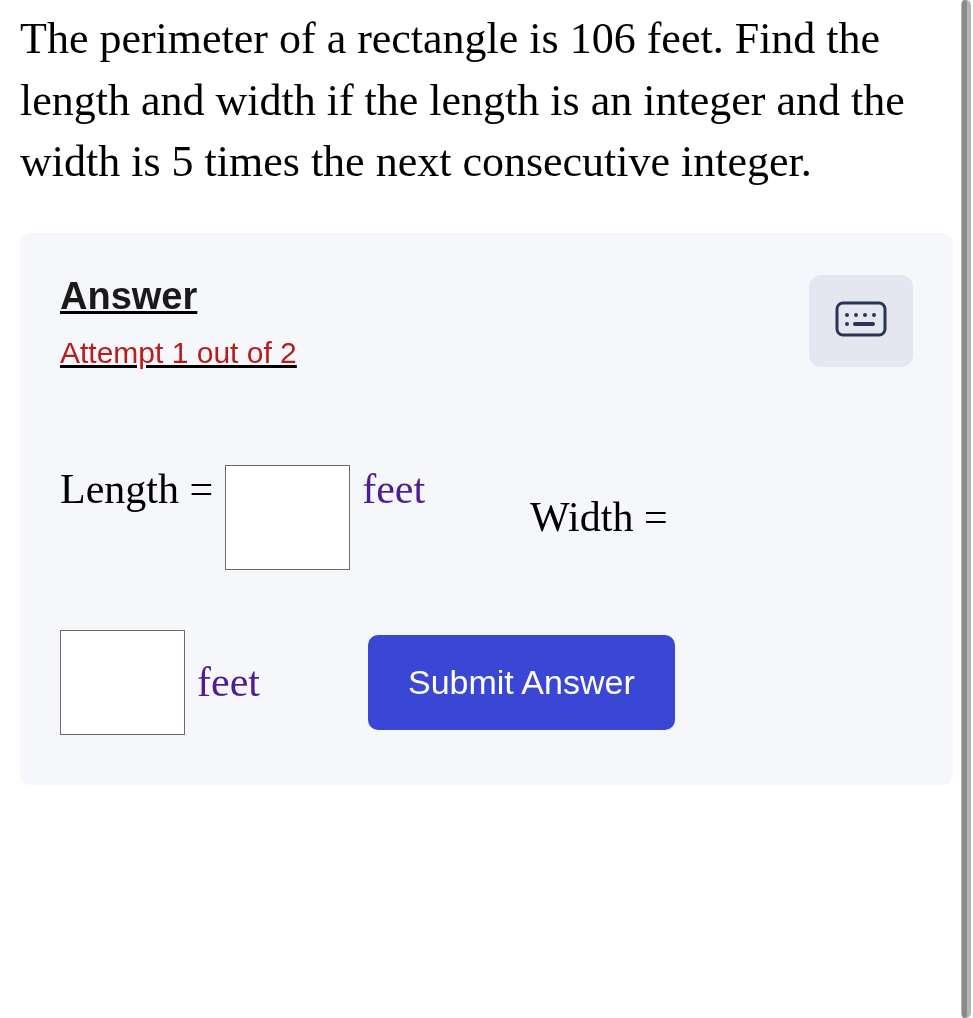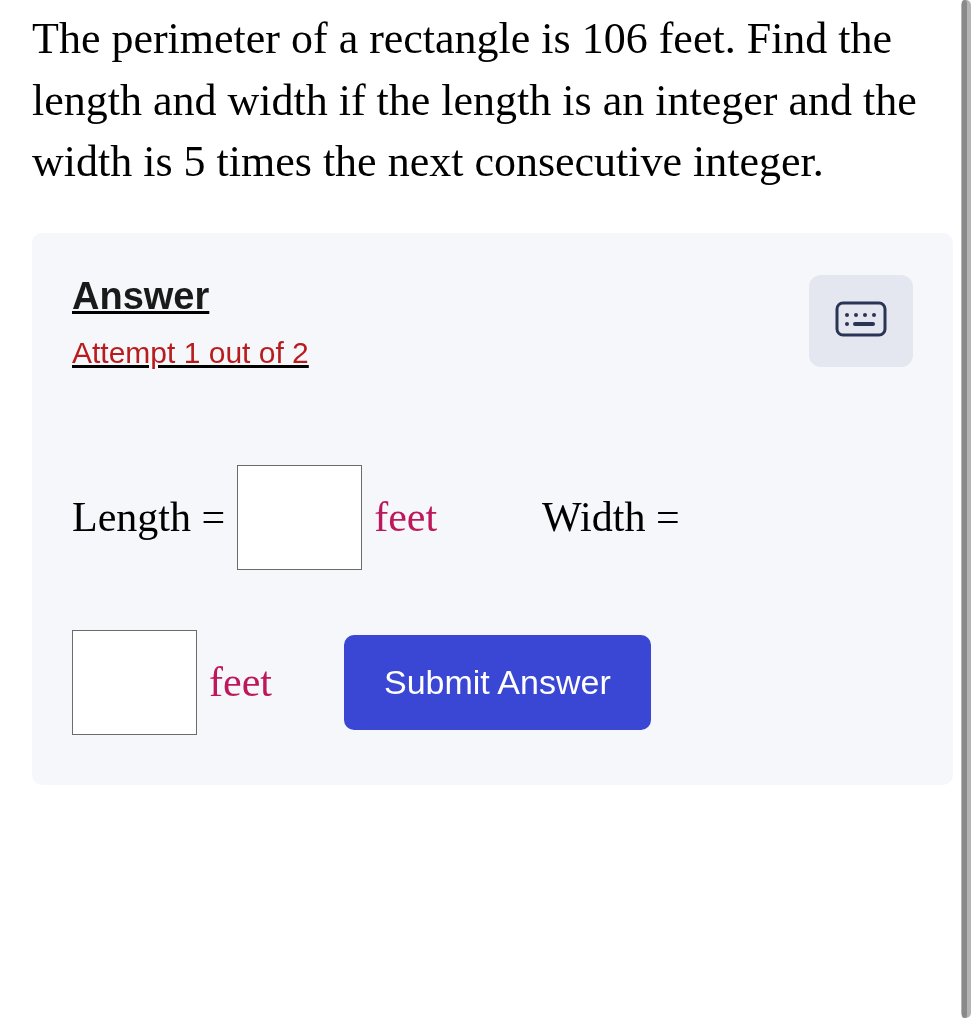--- a/index.html
+++ b/index.html
@@ -9,21 +9,21 @@
     }
     body {
       font-family: Georgia, 'Times New Roman', serif;
       background: #ffffff;
       width: 973px;
       height: 1018px;
       position: relative;
       overflow: hidden;
     }
     .content-wrapper {
-      padding: 0 20px 0 32px;
+      padding: 0 20px 0 20px;
       height: 100%;
     }
     .question-text {
       font-size: 44px;
       line-height: 1.4;
       color: #000000;
       padding-top: 8px;
       padding-bottom: 40px;
     }
     .answer-panel {
@@ -68,40 +68,40 @@
     .answer-inputs {
       margin-top: 95px;
       display: flex;
       flex-wrap: wrap;
       align-items: center;
       gap: 0;
       row-gap: 60px;
     }
     .input-group {
       display: inline-flex;
-      align-items: center;
+      align-items: flex-start;
     }
     .input-label {
       font-size: 42px;
       color: #000000;
       font-family: Georgia, 'Times New Roman', serif;
     }
     .answer-input {
       width: 125px;
       height: 105px;
       border: 1px solid #6b6b6b;
       background: #ffffff;
       font-size: 36px;
       text-align: center;
       font-family: Georgia, serif;
       margin: 0 12px;
     }
     .unit-text {
       font-size: 42px;
-      color: #be185d;
+      color: #4c1d95;
       font-family: Georgia, 'Times New Roman', serif;
     }
     .spacer-wide {
       display: inline-block;
       width: 105px;
     }
     .width-label-group {
       display: inline-flex;
       align-items: flex-end;
     }
@@ -112,21 +112,21 @@
     }
     .submit-button {
       background: #3947d4;
       color: #ffffff;
       border: none;
       border-radius: 10px;
       font-family: -apple-system, BlinkMacSystemFont, 'Segoe UI', Arial, sans-serif;
       font-size: 34px;
       padding: 28px 40px;
       cursor: pointer;
-      margin-left: 72px;
+      margin-left: 108px;
     }
     .scrollbar-track {
       position: absolute;
       right: 0;
       top: 0;
       width: 14px;
       height: 100%;
       background: transparent;
     }
     .scrollbar-thumb {

